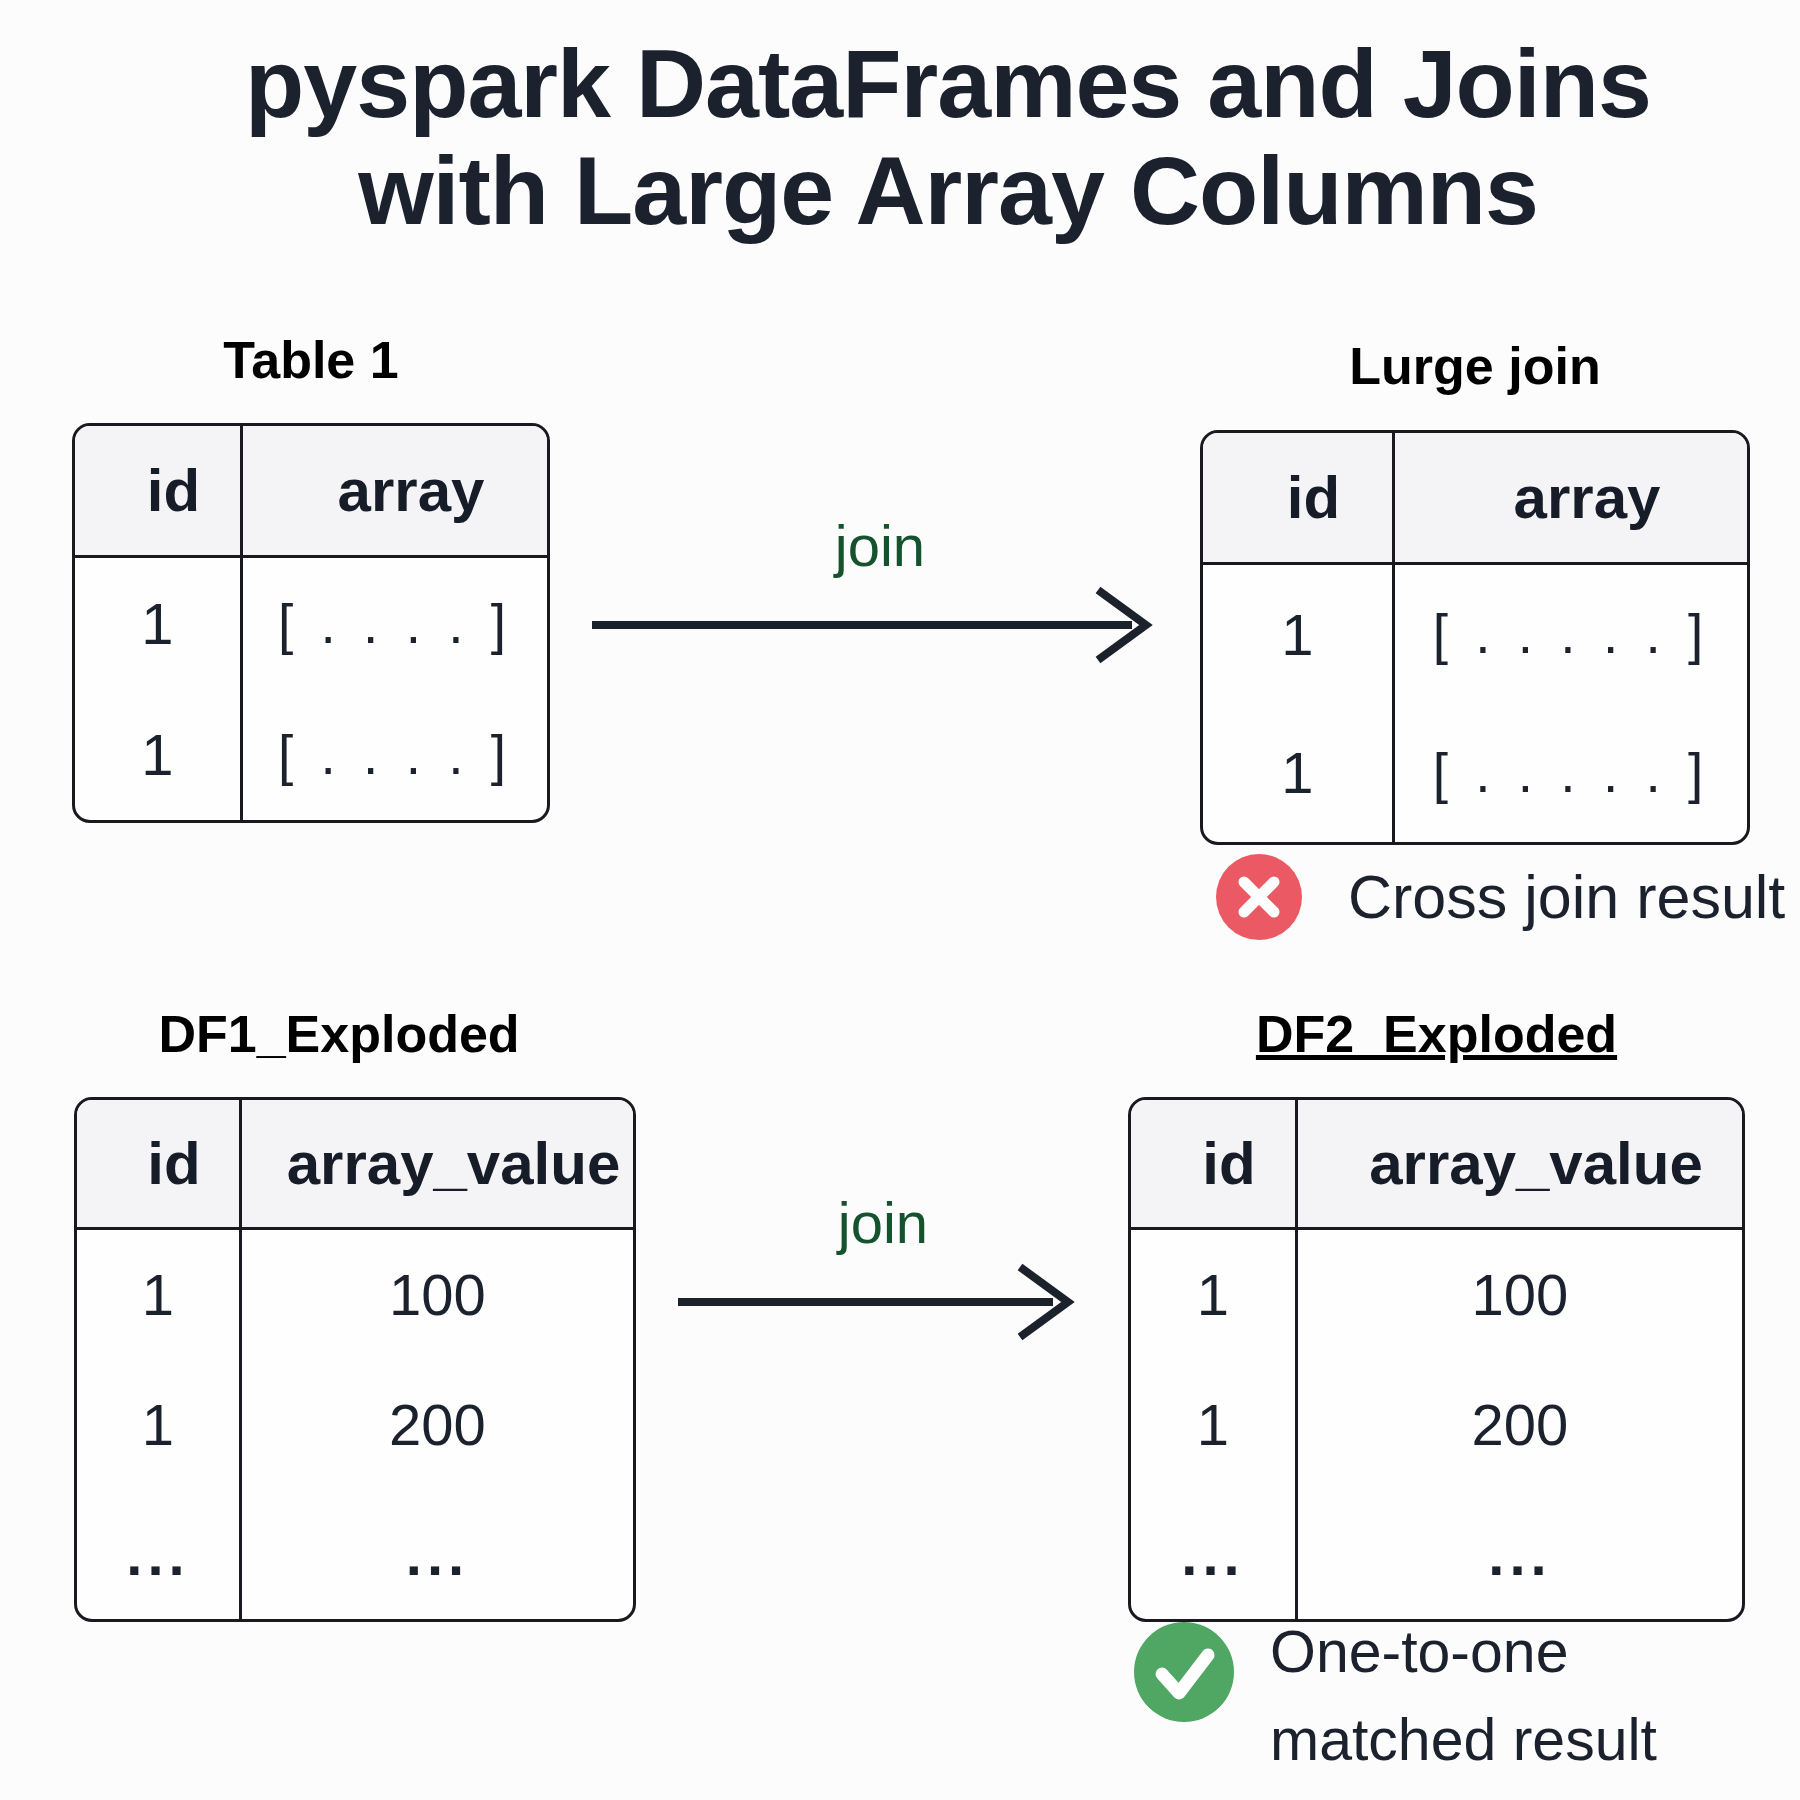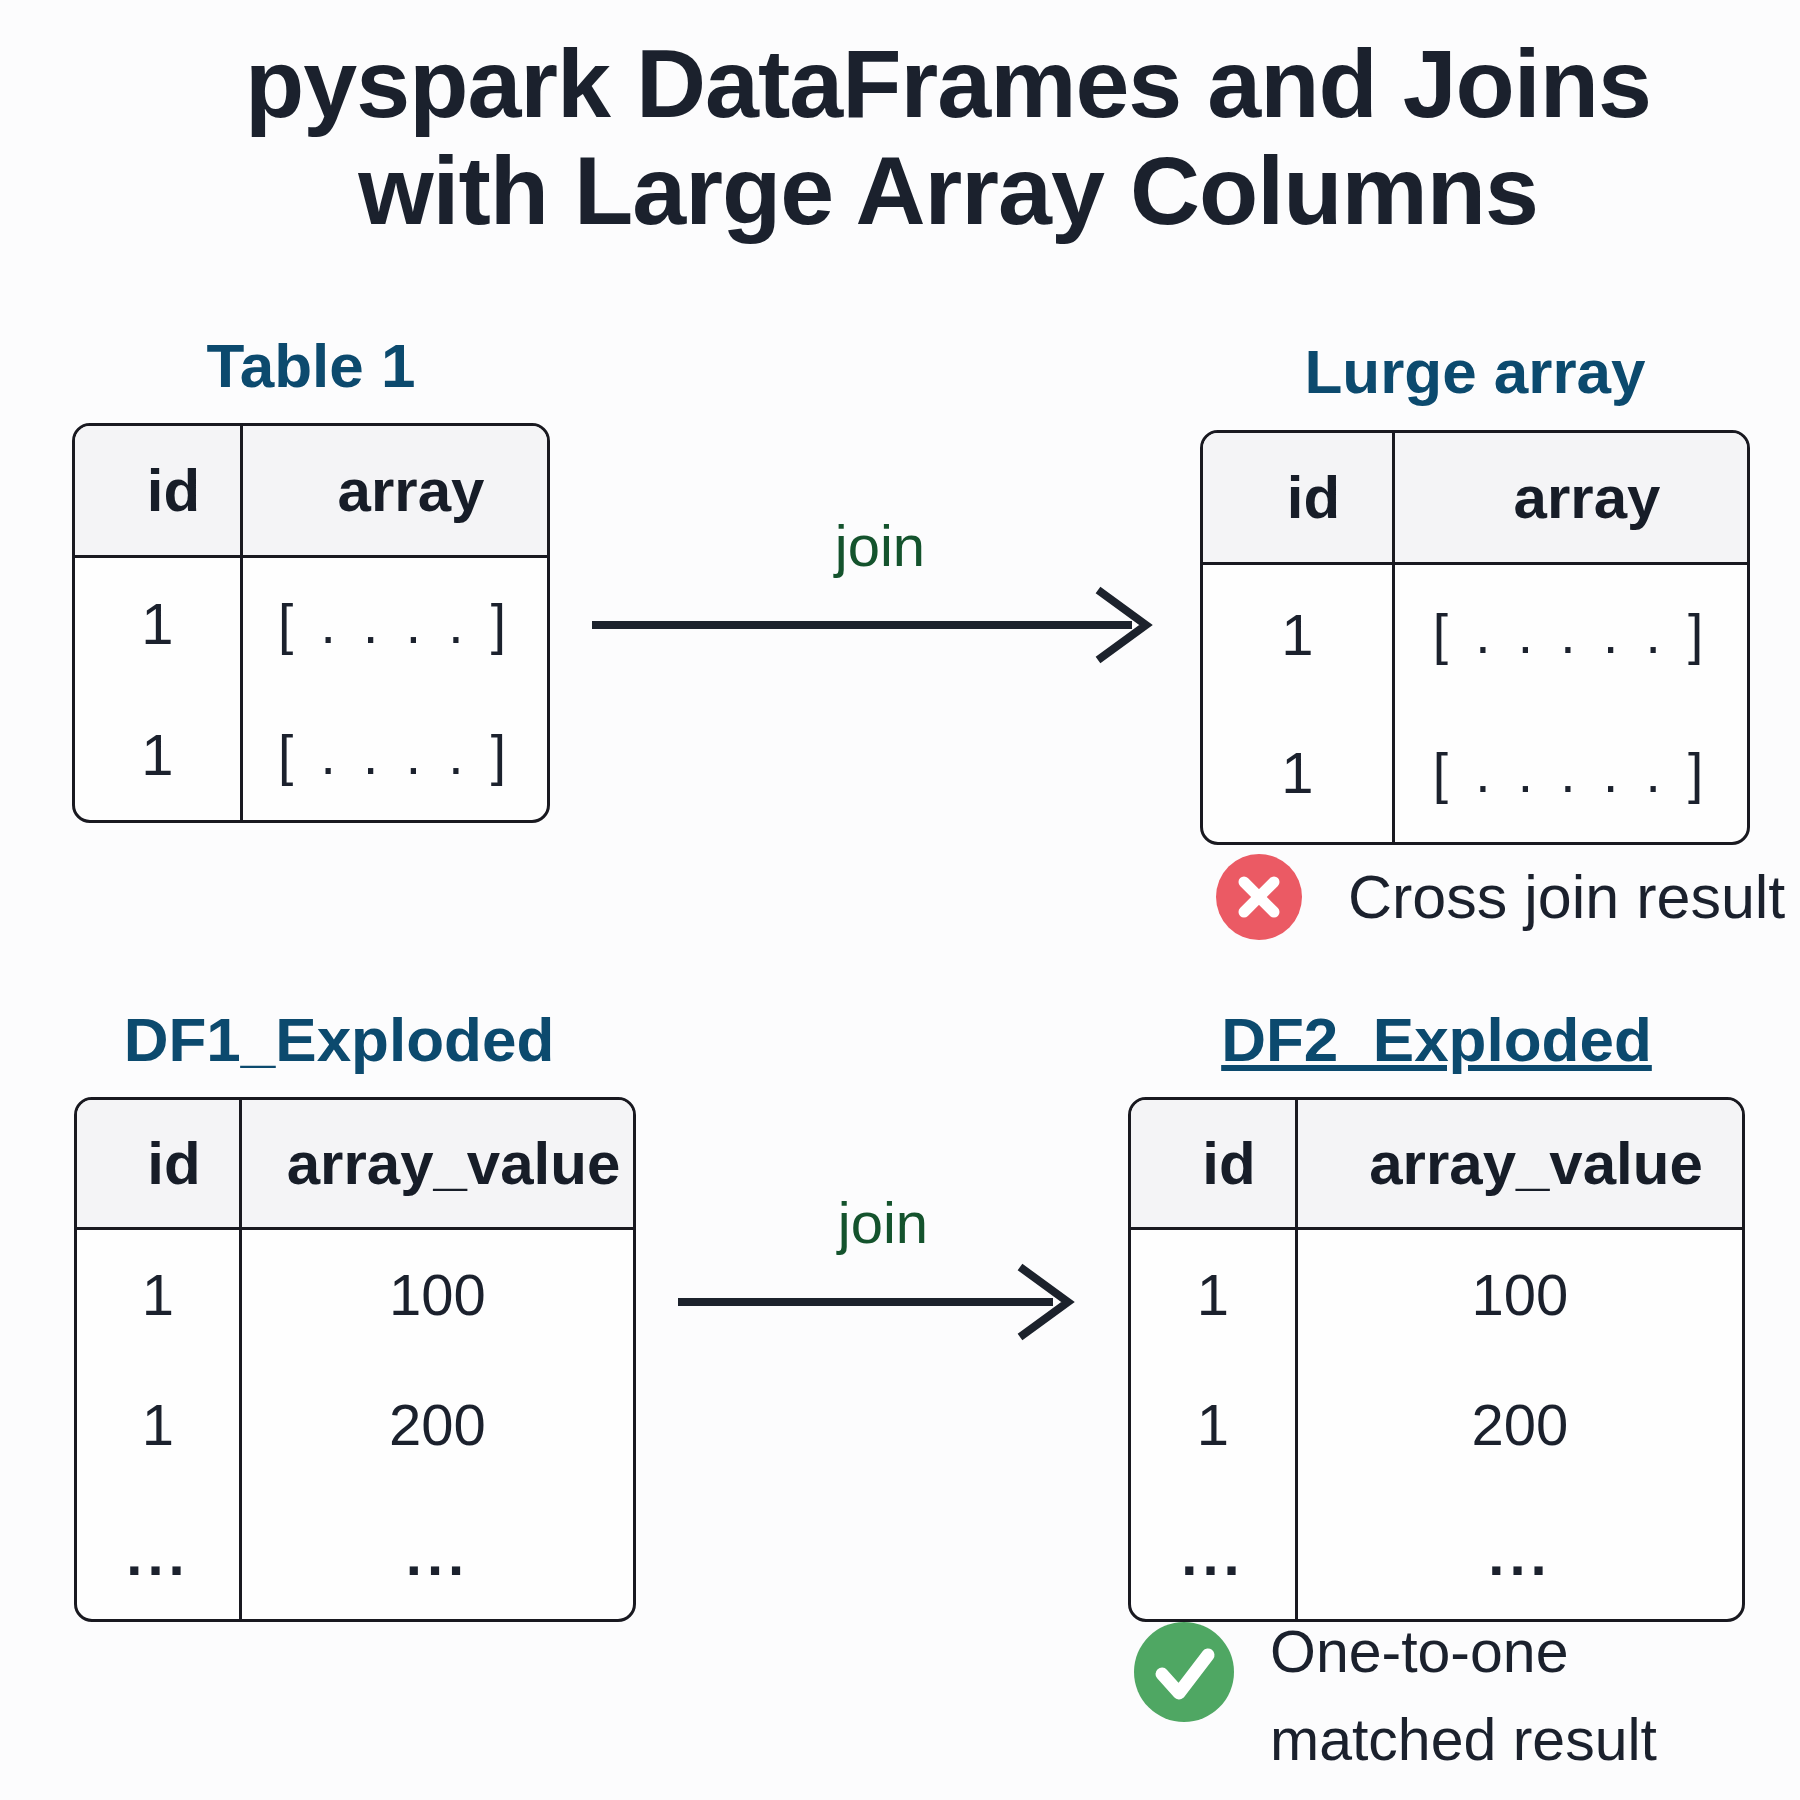--- a/index.html
+++ b/index.html
@@ -24,23 +24,23 @@
     font-weight: 700;
     letter-spacing: -1px;
     color: #1b212d;
     margin-left: 48px;
   }
 
   
   .tlabel {
     position: absolute;
     text-align: center;
-    font-size: 62px;
+    font-size: 52px;
     font-weight: 600;
-    color: #0c4a6e;
+    color: #000000;
     white-space: nowrap;
   }
   #lbl-t1    { left: 72px;   top: 330px;  width: 478px; }
   #lbl-lurge { left: 1200px; top: 336px;  width: 550px; }
   #lbl-df1   { left: 58px;   top: 1004px; width: 562px; }
   #lbl-df2   { left: 1128px; top: 1004px; width: 617px; text-decoration: underline; }
 
   
   .dtable {
     position: absolute;
@@ -118,21 +118,21 @@
 <body>
 
 <div class="canvas">
 
   <div class="title">
     <div>pyspark DataFrames and Joins</div>
     <div>with Large Array Columns</div>
   </div>
 
   <div class="tlabel" id="lbl-t1">Table 1</div>
-  <div class="tlabel" id="lbl-lurge">Lurge array</div>
+  <div class="tlabel" id="lbl-lurge">Lurge join</div>
 
   <div class="dtable" id="tbl-t1">
     <div class="hcell c1">id</div>
     <div class="hcell">array</div>
     <div class="dcell c1">1</div>
     <div class="dcell bracket">[ . . . . ]</div>
     <div class="dcell c1">1</div>
     <div class="dcell bracket">[ . . . . ]</div>
   </div>
 

